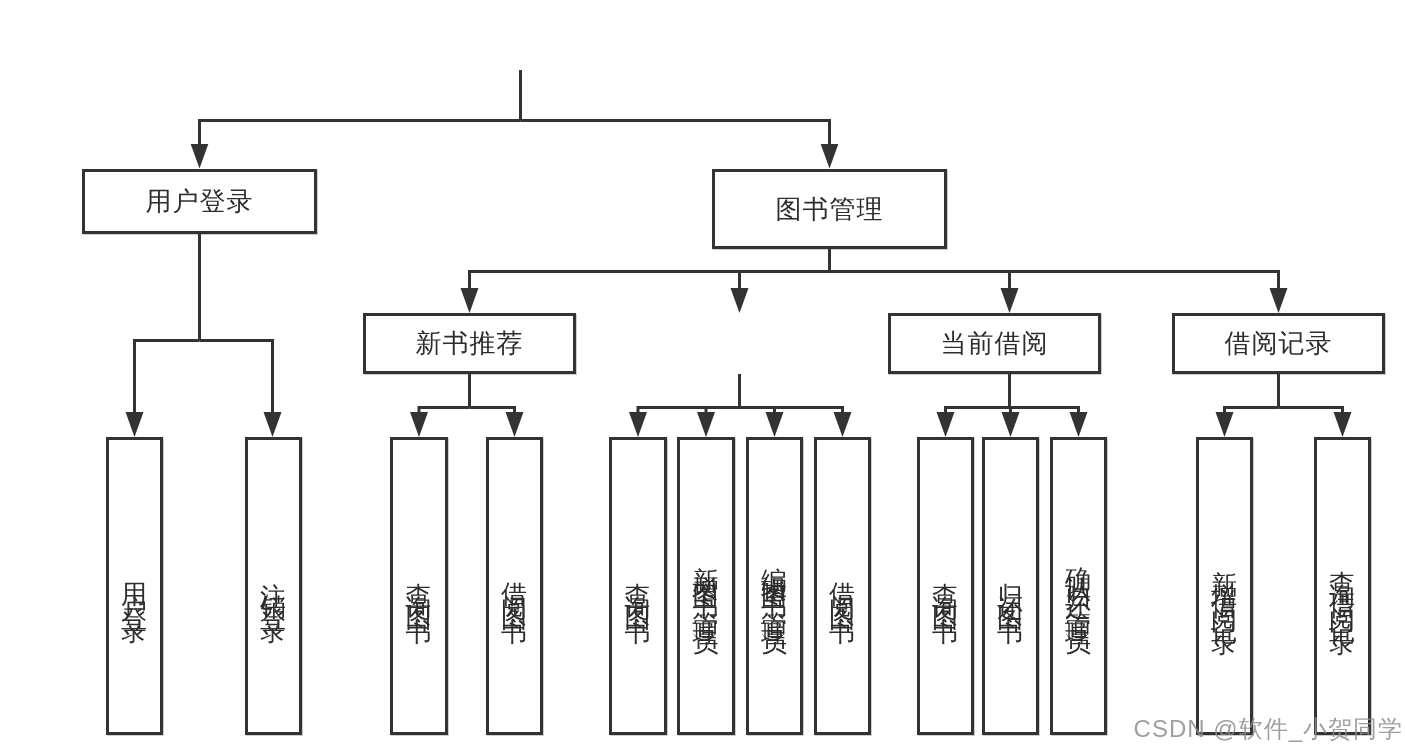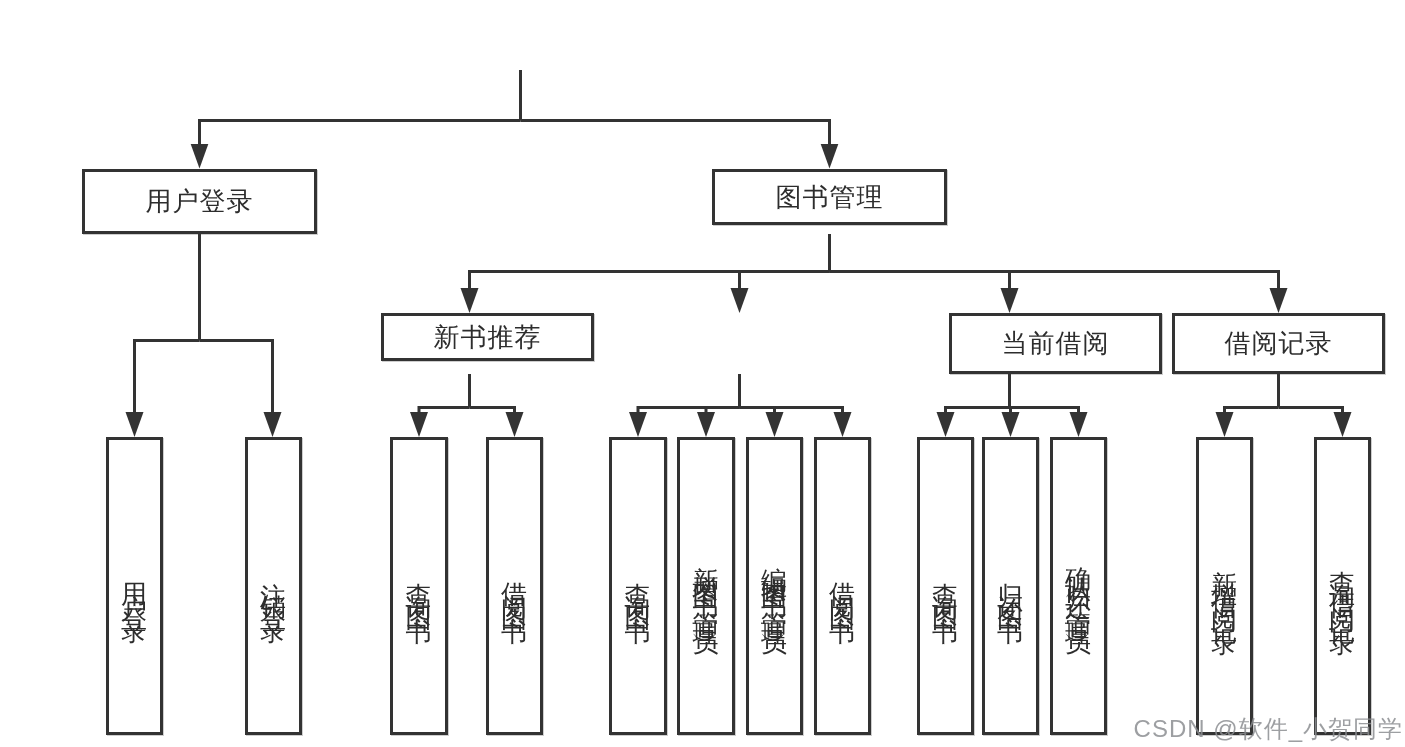--- a/index.html
+++ b/index.html
@@ -96,28 +96,28 @@
       <path d="M1278.5 374 V 407.5"></path>
       <path d="M1278.5 407.5 H 1224.5 V 416" marker-end="url(#arrow)"></path>
       <path d="M1278.5 407.5 H 1342.5 V 416" marker-end="url(#arrow)"></path>
     </g>
   </svg>
 
 
   <div class="node" style="left:82px; top:169px; width:235px; height:65px;">
     <span class="label">用户登录</span>
   </div>
-  <div class="node" style="left:712px; top:169px; width:235px; height:56px;">
+  <div class="node" style="left:712px; top:169px; width:235px; height:80px;">
     <span class="label">图书管理</span>
   </div>
 
-  <div class="node" style="left:381px; top:313px; width:213px; height:48px;">
+  <div class="node" style="left:363px; top:313px; width:213px; height:61px;">
     <span class="label">新书推荐</span>
   </div>
-  <div class="node" style="left:949px; top:313px; width:213px; height:61px;">
+  <div class="node" style="left:888px; top:313px; width:213px; height:61px;">
     <span class="label">当前借阅</span>
   </div>
   <div class="node" style="left:1172px; top:313px; width:213px; height:61px;">
     <span class="label">借阅记录</span>
   </div>
 
   <div class="node leaf" style="left:106px; top:437px; width:57px; height:298px;">
     <span class="label">用户登录</span>
   </div>
   <div class="node leaf" style="left:245px; top:437px; width:57px; height:298px;">

